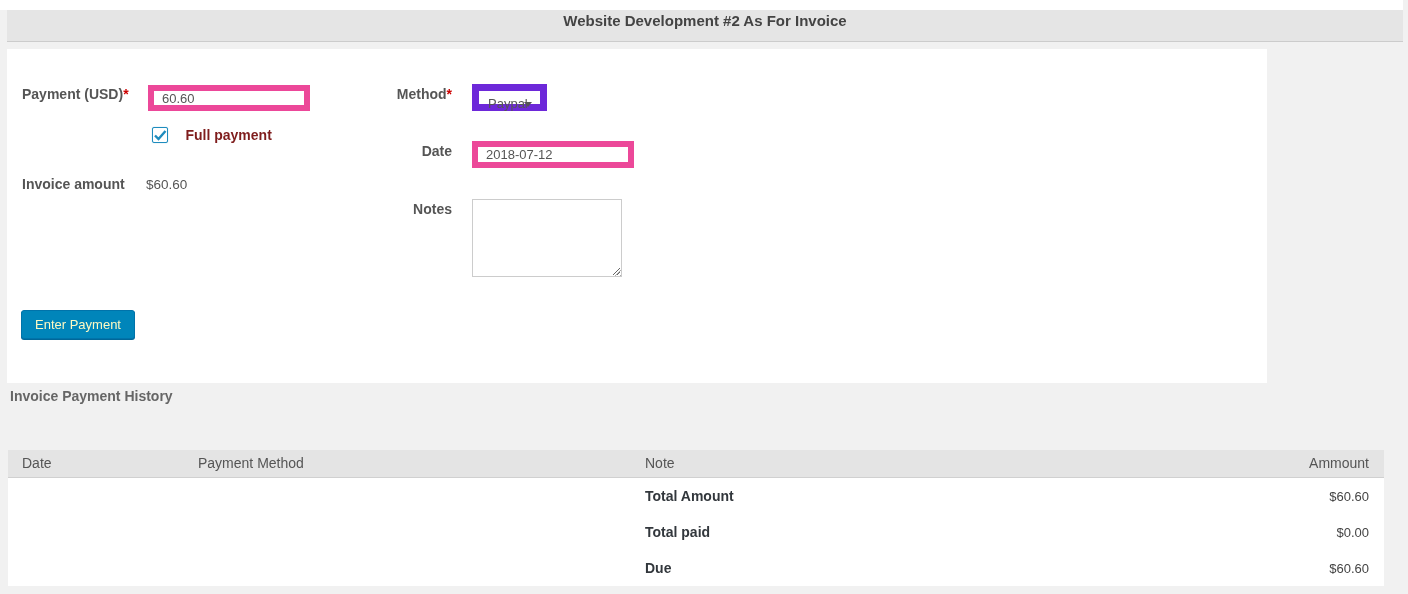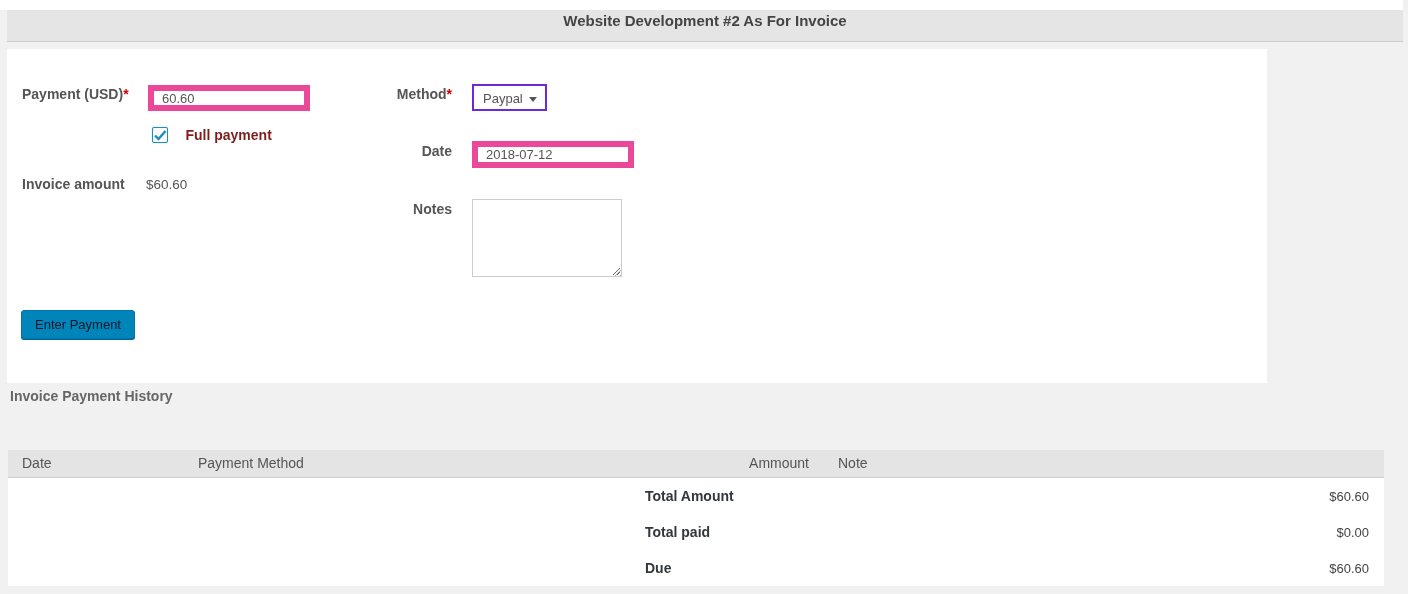--- a/index.html
+++ b/index.html
@@ -81,21 +81,21 @@
   .static-value {
     position: absolute;
     font-size: 13.5px; color: #555555;
   }
 
   
   .select-box {
     position: absolute; left: 465px; top: 35px;
     width: 75px; height: 27px;
     background: #ffffff;
-    border: 2px solid #6d28d9;
+    border: 7px solid #6d28d9;
     font-size: 13px; color: #555555;
     line-height: 25px;
     padding-left: 9px;
     cursor: pointer;
   }
   .select-arrow {
     position: absolute; right: 8px; top: 11px;
     width: 0; height: 0;
     border-left: 4px solid transparent;
     border-right: 4px solid transparent;
@@ -122,21 +122,21 @@
   }
 
   
   .primary-button {
     position: absolute; left: 14px; top: 261px;
     height: 29px; padding: 0 13px;
     background: #0085ba;
     border: 1px solid #0073aa;
     box-shadow: 0 1px 0 #006799;
     border-radius: 3px;
-    color: #0f172a;
+    color: #fef9c3;
     font-family: "Liberation Sans", sans-serif;
     font-size: 13px;
     cursor: pointer;
   }
 
   
   .history-title {
     position: absolute; left: 10px; top: 388px;
     font-size: 14px; font-weight: bold; color: #666666;
   }
@@ -215,22 +215,22 @@
 
   <button class="primary-button">Enter Payment</button>
 </div>
 
 <div class="history-title">Invoice Payment History</div>
 
 <div class="history-table">
   <div class="t-row t-header">
     <div class="t-cell c-date">Date</div>
     <div class="t-cell c-method">Payment Method</div>
+    <div class="t-cell c-note">Note</div>
     <div class="t-cell c-amount">Ammount</div>
-    <div class="t-cell c-note">Note</div>
   </div>
   <div class="t-body">
     <div class="t-row">
       <div class="t-cell c-date"></div>
       <div class="t-cell c-method"></div>
       <div class="t-cell c-note">Total Amount</div>
       <div class="t-cell c-amount">$60.60</div>
     </div>
     <div class="t-row">
       <div class="t-cell c-date"></div>

